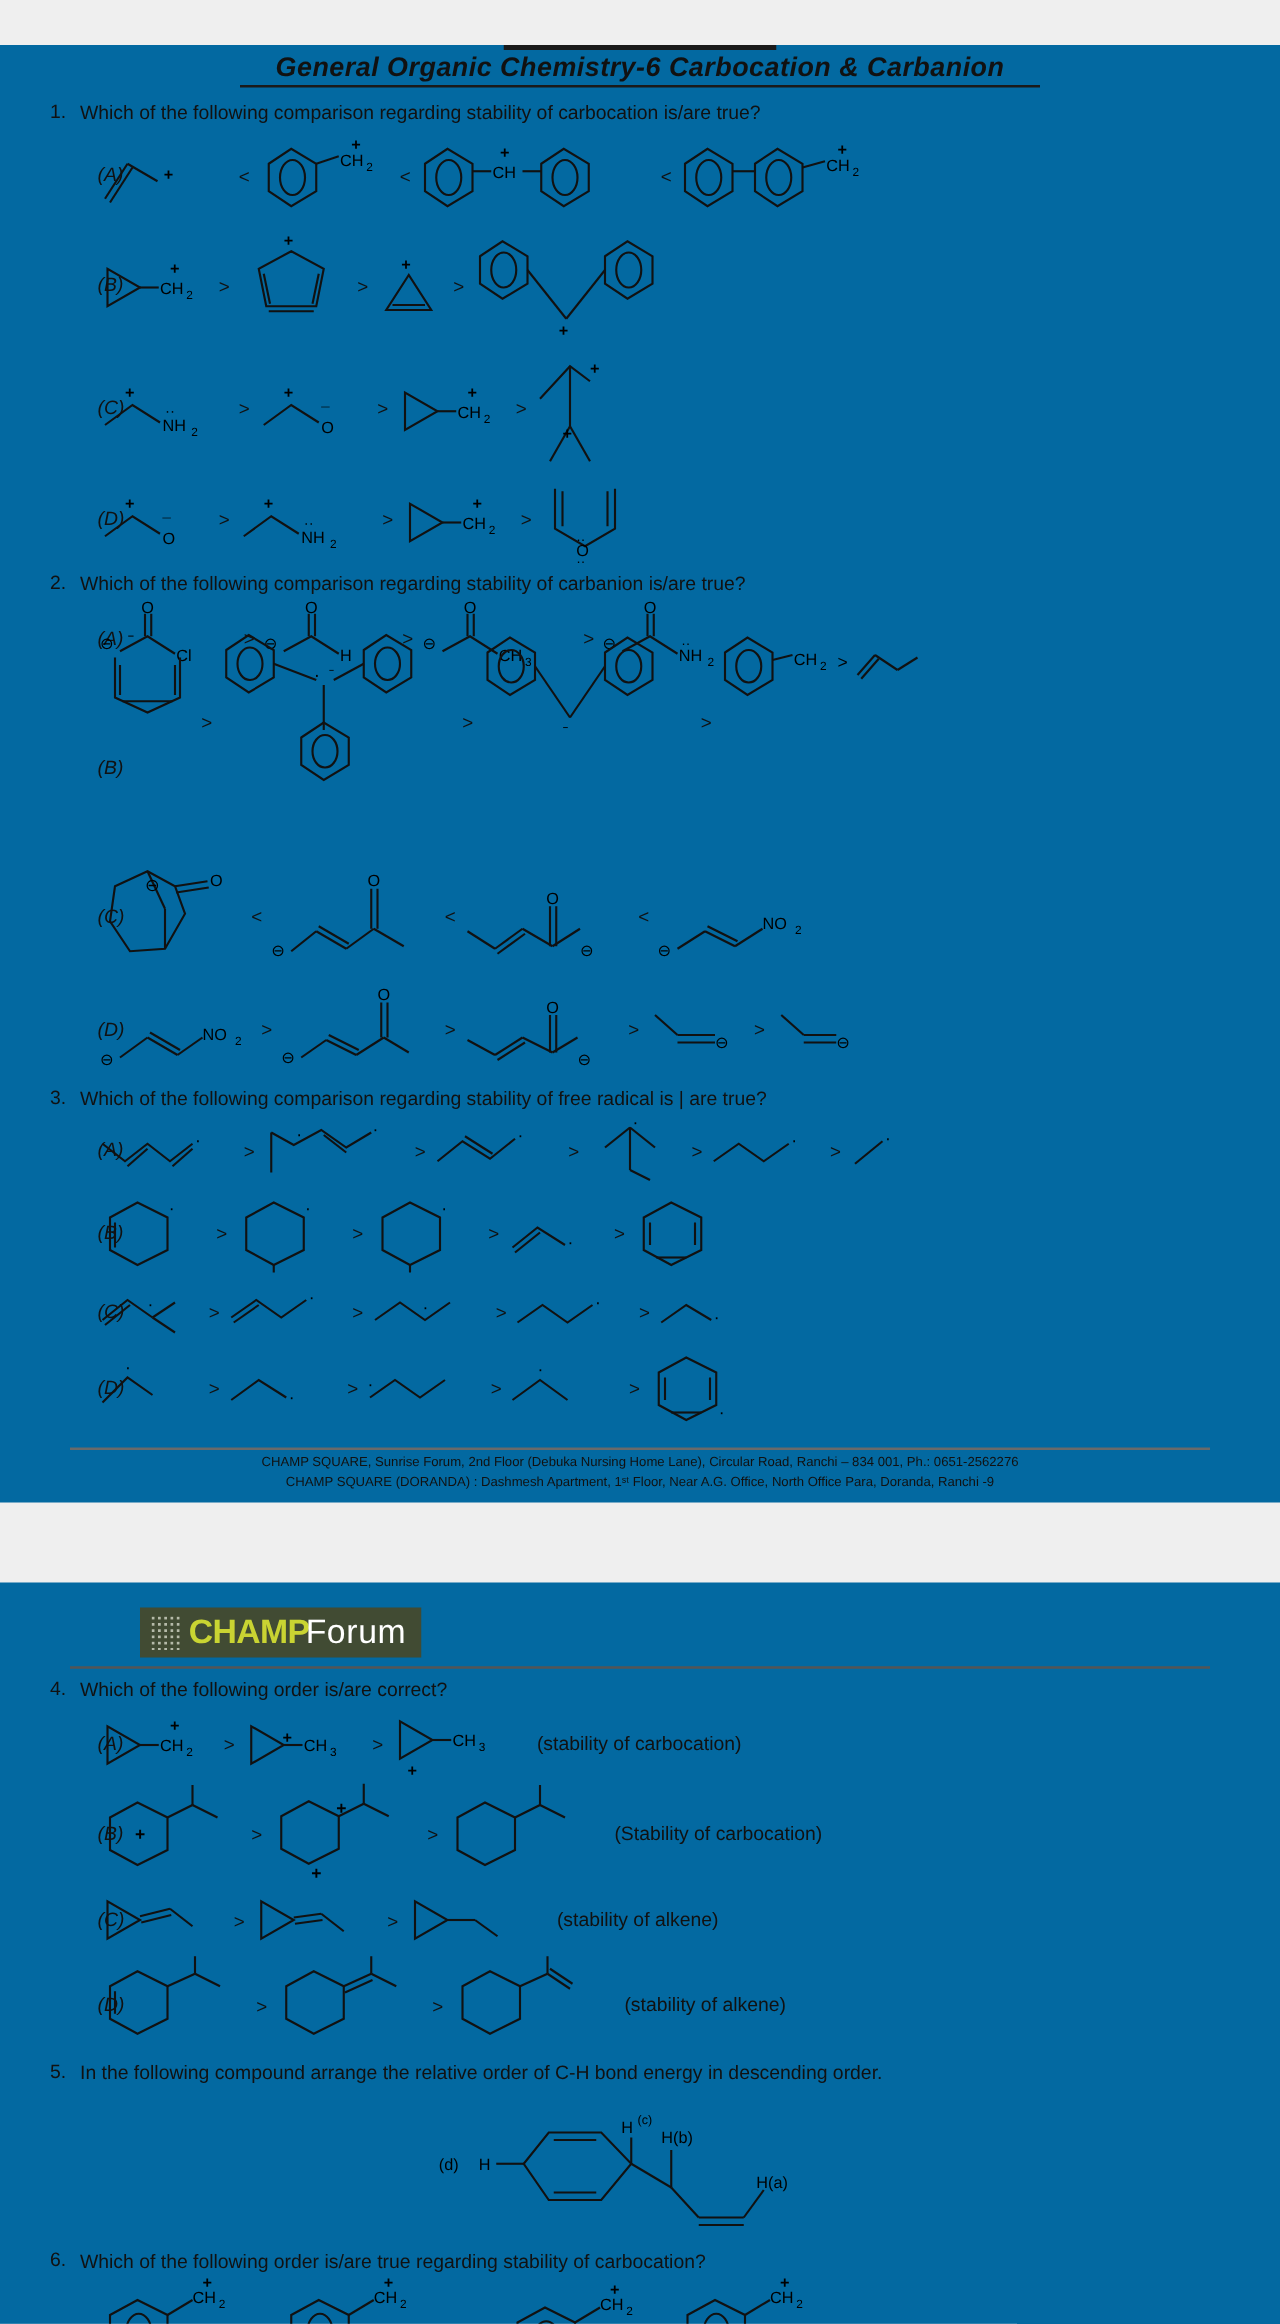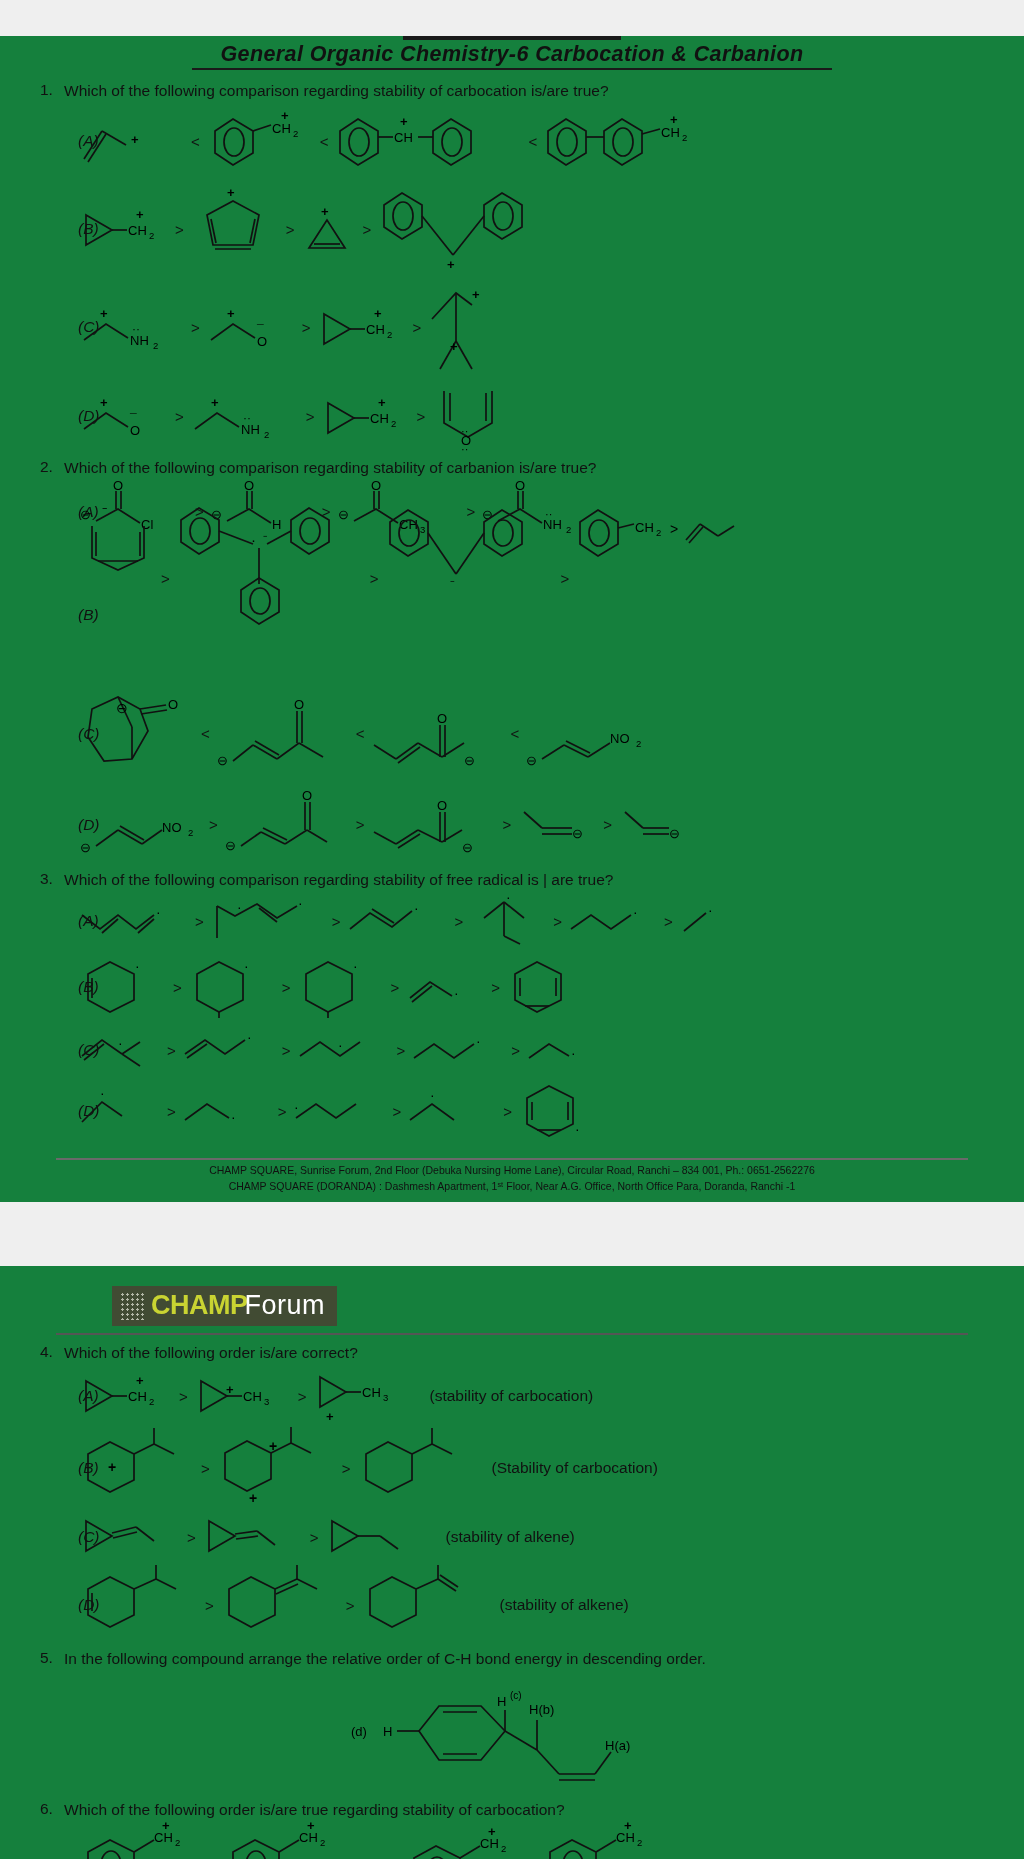--- a/index.html
+++ b/index.html
@@ -5,21 +5,21 @@
   * { box-sizing: border-box; }
   html, body { margin:0; padding:0; }
   body {
     width:1024px; height:1859px;
     background:#efefef;
     font-family:"Liberation Sans", sans-serif;
     color:#111;
     position:relative;
   }
   .page {
-    background:#15803d;
+    background:#0369a1;
     position:relative;
     margin-top:36px;
   }
   .page-1 { width:1024px; min-height:1130px; padding:0 0 8px 0; }
   .page-gap { height:28px; background:#efefef; }
   .page-2 { width:1024px; min-height:700px; padding:0; }
 
   
   .title-rule {
     width:218px; height:4px; background:#1a1a1a;
@@ -724,21 +724,21 @@
           <path d="M51 22 L51 40"></path>
           <path d="M20 50 L44 50"></path>
         </g>
         <text x="58" y="54" font-size="14">·</text>
       </svg>
     </div>
   </div>
 
   <div class="footer">
     <div class="l1"><b>CHAMP SQUARE,</b><span> Sunrise Forum, 2nd Floor (Debuka Nursing Home Lane), Circular Road, Ranchi – 834 001, Ph.: 0651-2562276</span></div>
-    <div>CHAMP SQUARE (DORANDA) : Dashmesh Apartment, 1ˢᵗ Floor, Near A.G. Office, North Office Para, Doranda, Ranchi -1</div>
+    <div>CHAMP SQUARE (DORANDA) : Dashmesh Apartment, 1ˢᵗ Floor, Near A.G. Office, North Office Para, Doranda, Ranchi -9</div>
   </div>
 </div>
 
 <div class="page-gap"></div>
 
 <div class="page page-2">
 
   <div class="logo-wrap">
     <div class="logo">
       <div class="logo-dots"></div>

